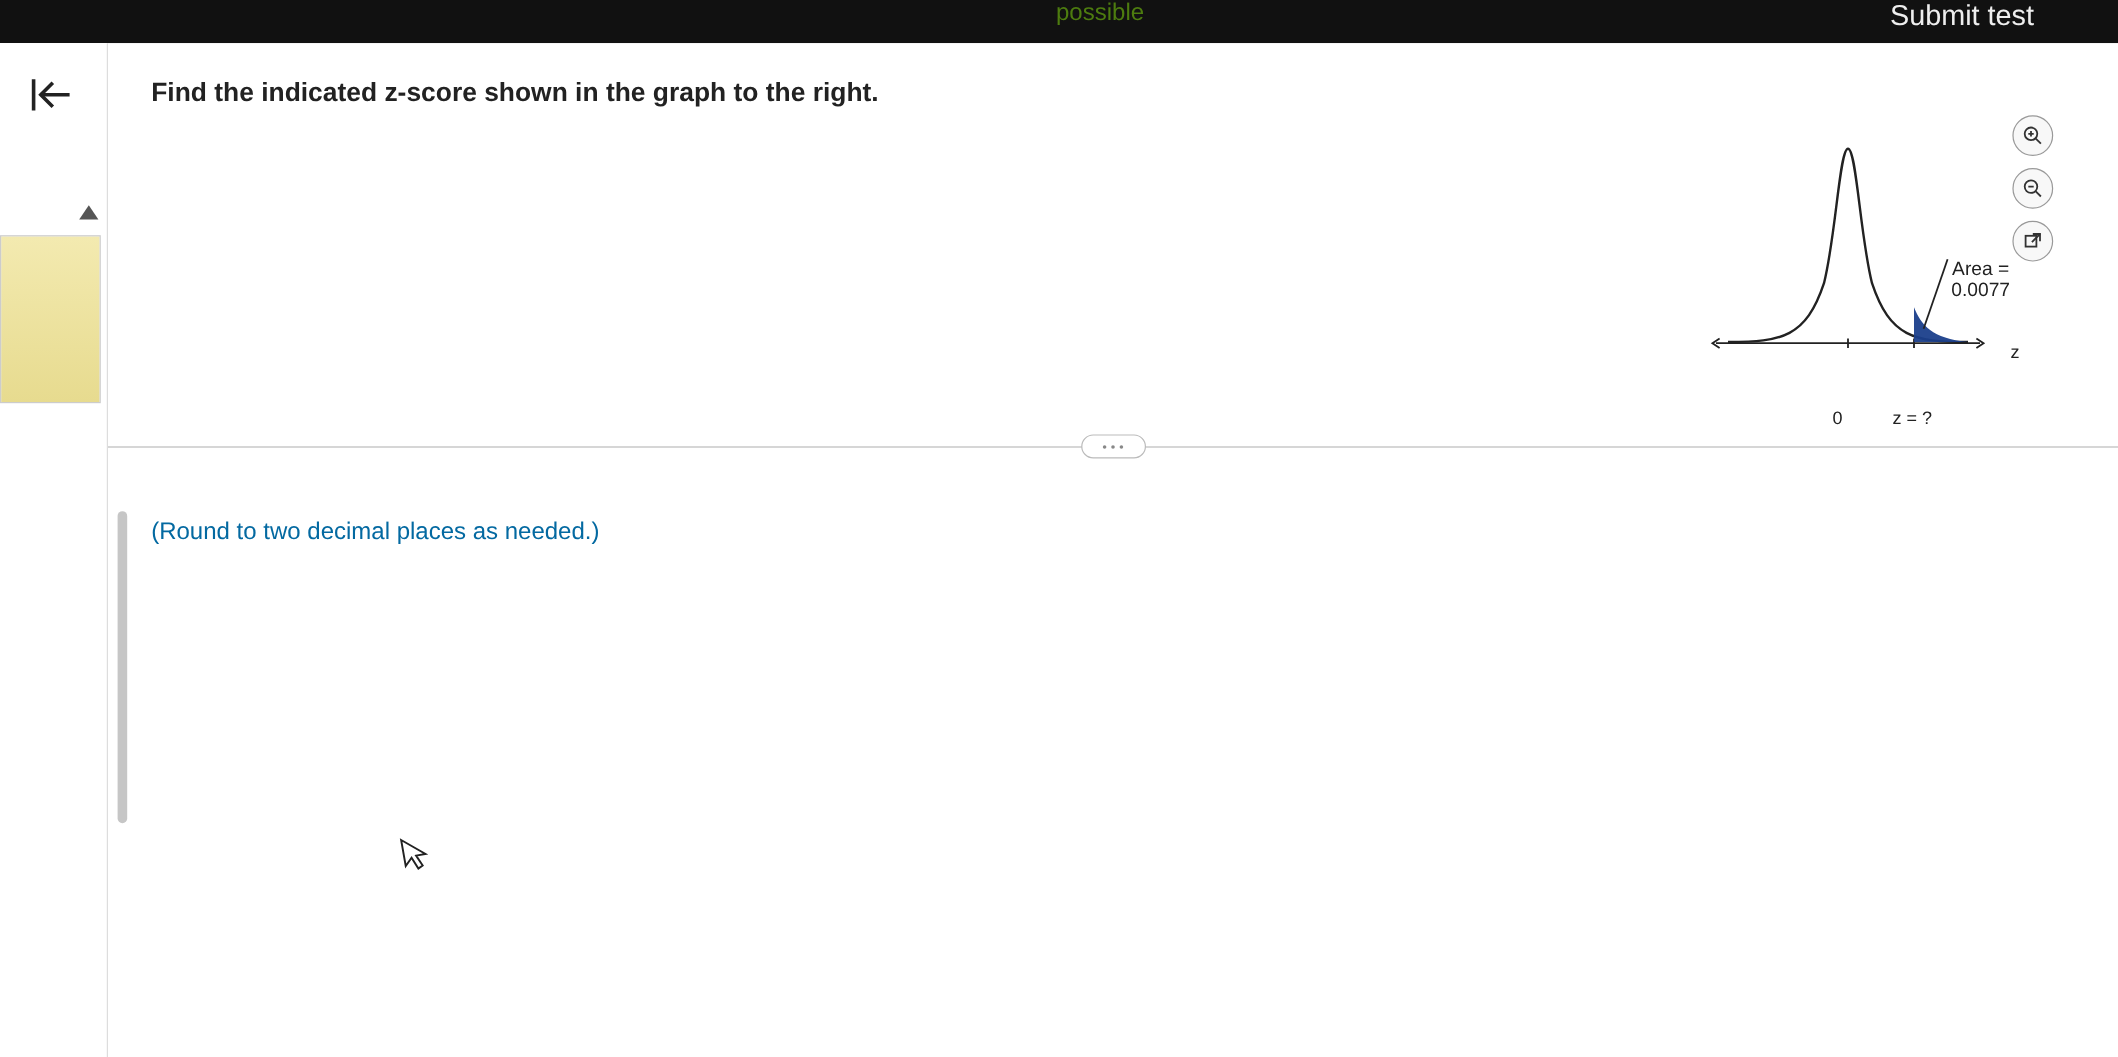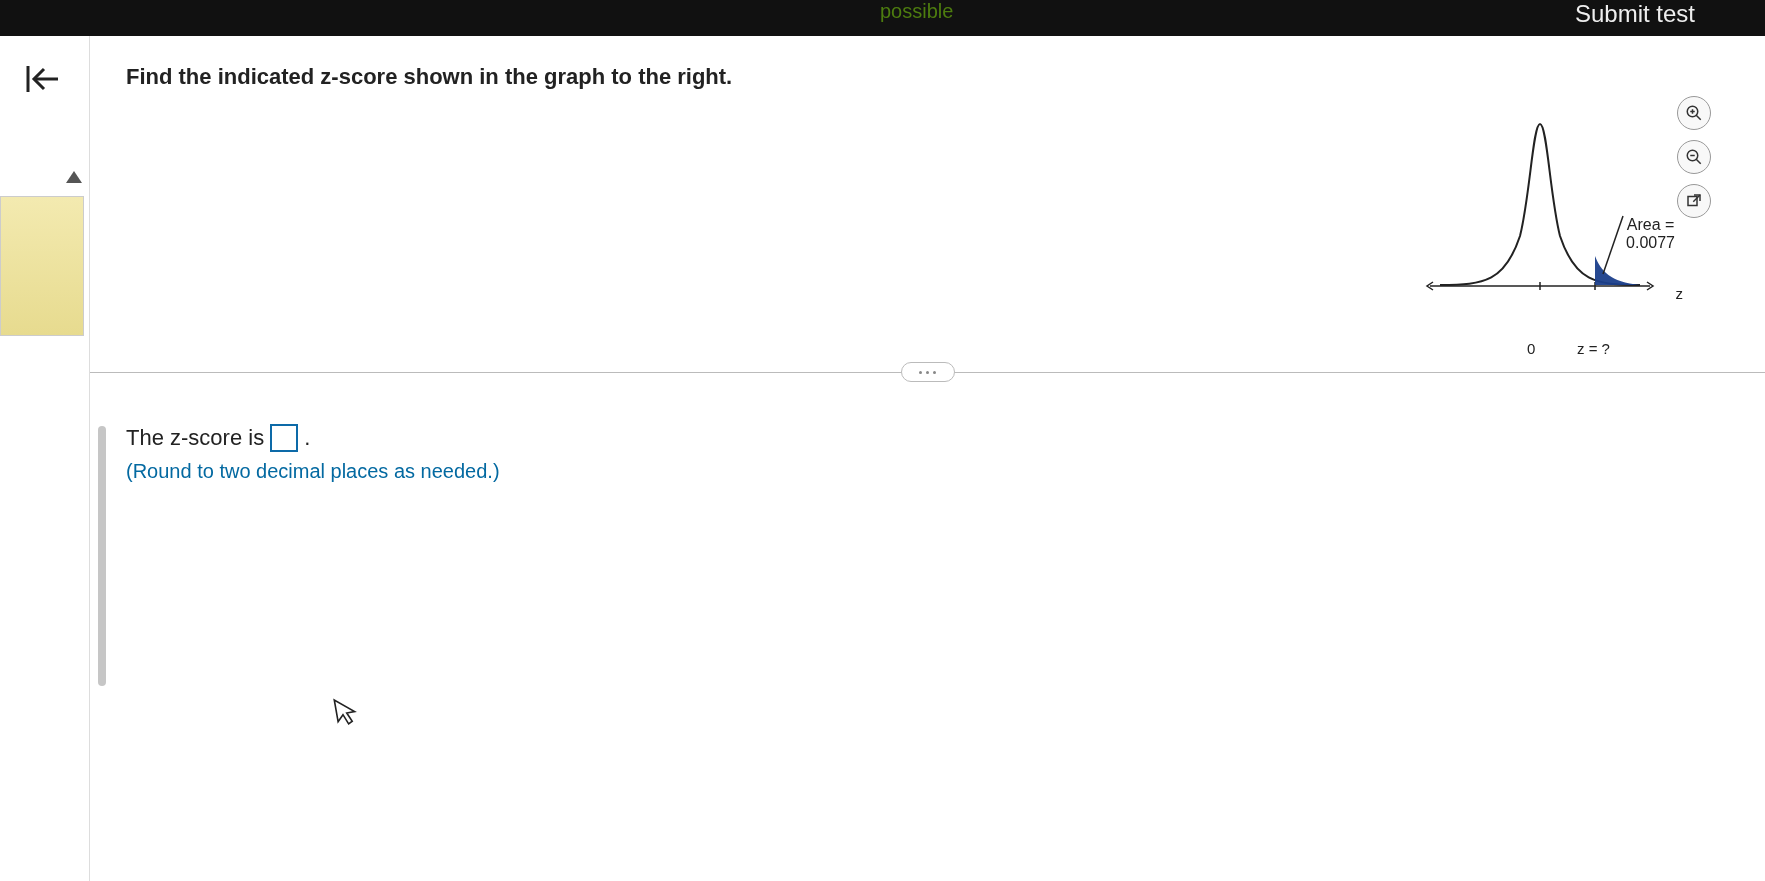--- a/index.html
+++ b/index.html
@@ -237,25 +237,20 @@
     </div>
 
     <div class="divider-row"></div>
     <div class="divider-pill">
       <span class="dot"></span>
       <span class="dot"></span>
       <span class="dot"></span>
     </div>
 
     <div class="answer-area">
-      <div class="answer-line">
-        <span>The z-score is</span>
-        <span class="answer-input" value=""></span>
-        <span>.</span>
-      </div>
       <div class="hint-line">(Round to two decimal places as needed.)</div>
     </div>
 
     <div class="graph-panel">
       <svg class="graph-svg" viewBox="0 0 230 220">
 
         <line x1="5" y1="190" x2="225" y2="190" stroke="#222" stroke-width="1.5"></line>
         <polyline points="8,186 2,190 8,194" fill="none" stroke="#222" stroke-width="1.5"></polyline>
         <polyline points="222,186 228,190 222,194" fill="none" stroke="#222" stroke-width="1.5"></polyline>
 

